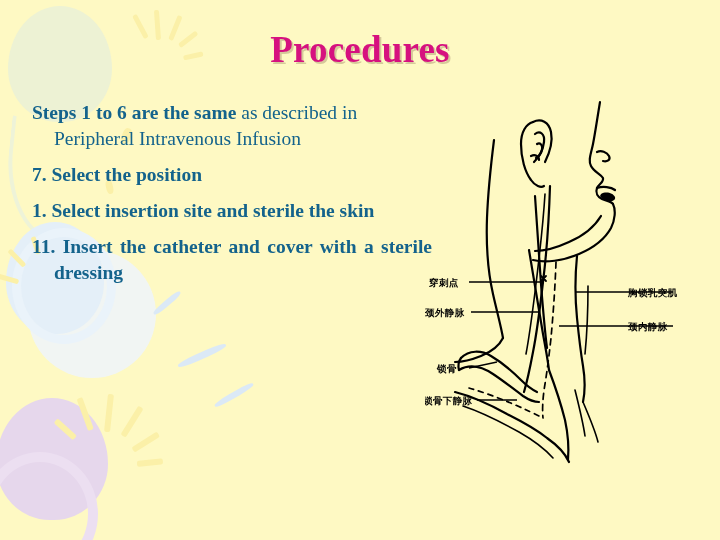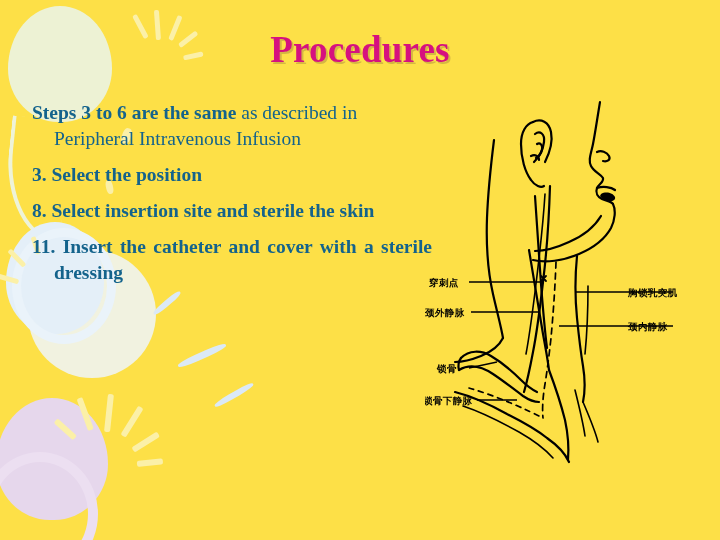--- a/index.html
+++ b/index.html
@@ -5,21 +5,21 @@
   html, body {
     margin: 0;
     padding: 0;
     background: #ffffff;
   }
   #slide {
     position: relative;
     width: 720px;
     height: 540px;
     overflow: hidden;
-    background: #fde047;
+    background: #fef9c3;
     font-family: "Liberation Serif", "DejaVu Serif", serif;
   }
 
   
   .deco { position: absolute; pointer-events: none; }
 
   .balloon {
     position: absolute;
     border-radius: 50% 50% 48% 48% / 54% 54% 46% 46%;
   }
@@ -180,24 +180,24 @@
   <div class="confetti" style="left:122px;top:128px;width:9px;height:16px;transform:rotate(20deg);"></div>
   <div class="confetti" style="left:106px;top:180px;width:7px;height:14px;transform:rotate(-12deg);"></div>
   <div class="confetti blue" style="left:176px;top:352px;width:52px;height:7px;transform:rotate(-24deg);"></div>
   <div class="confetti blue" style="left:212px;top:392px;width:44px;height:6px;transform:rotate(-30deg);"></div>
   <div class="confetti blue" style="left:150px;top:300px;width:34px;height:6px;transform:rotate(-40deg);"></div>
 
   <div id="title">Procedures</div>
 
   <div id="body-text">
 
-    <p class="bullet"><span>Steps 3 to 6 are the same</span><span class="regular"> as described in Peripheral Intravenous Infusion</span></p>
-
-    <p class="bullet">3. Select the position</p>
-    <p class="bullet">8. Select insertion site and sterile the skin</p>
+    <p class="bullet"><span>Steps 1 to 6 are the same</span><span class="regular"> as described in Peripheral Intravenous Infusion</span></p>
+
+    <p class="bullet">7. Select the position</p>
+    <p class="bullet">1. Select insertion site and sterile the skin</p>
     <p class="bullet just">11. Insert the catheter and cover with a sterile dressing</p>
   </div>
 
   <div id="figure">
     <svg width="292" height="365" viewBox="0 0 292 365" xmlns="http://www.w3.org/2000/svg">
       <g fill="none" stroke="#000000" stroke-width="2.2" stroke-linecap="round" stroke-linejoin="round">
 
         <path d="M175,2 C172,20 170,34 168,44 C166,54 163,60 166,66
                  C169,72 176,74 178,78 C179,82 174,84 172,88
                  C170,93 173,97 177,99 C181,101 186,101 188,104"></path>

